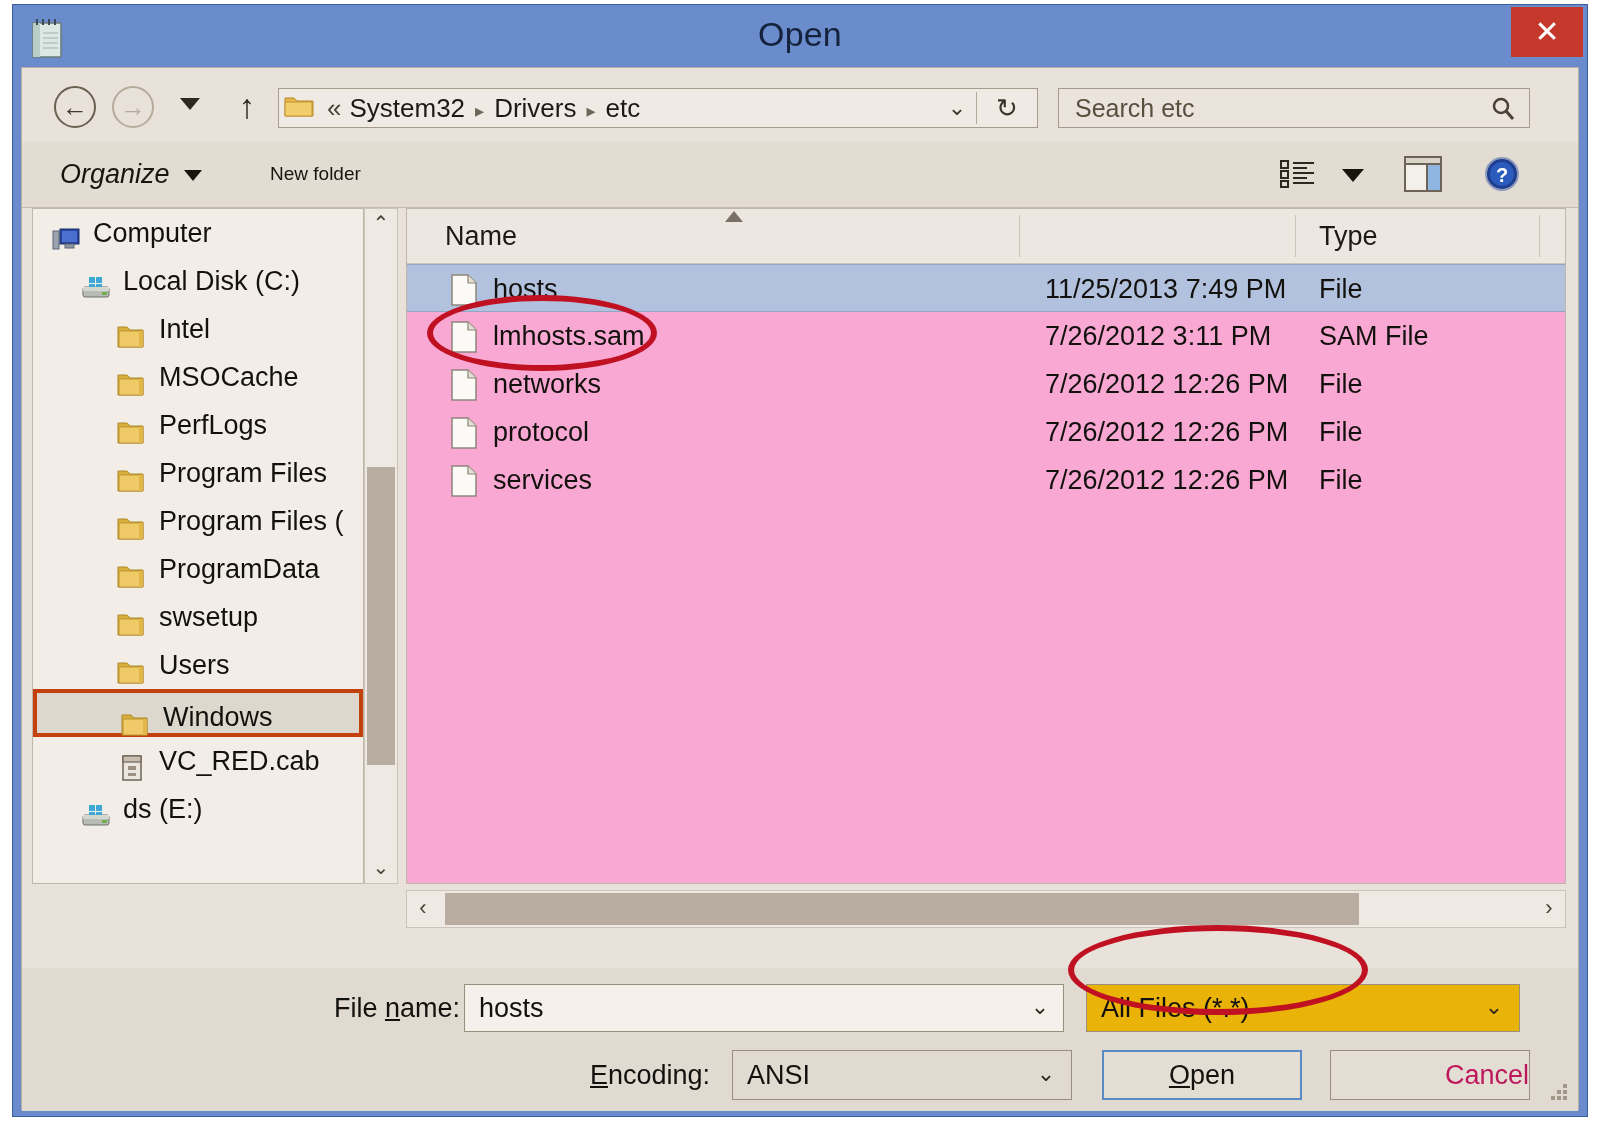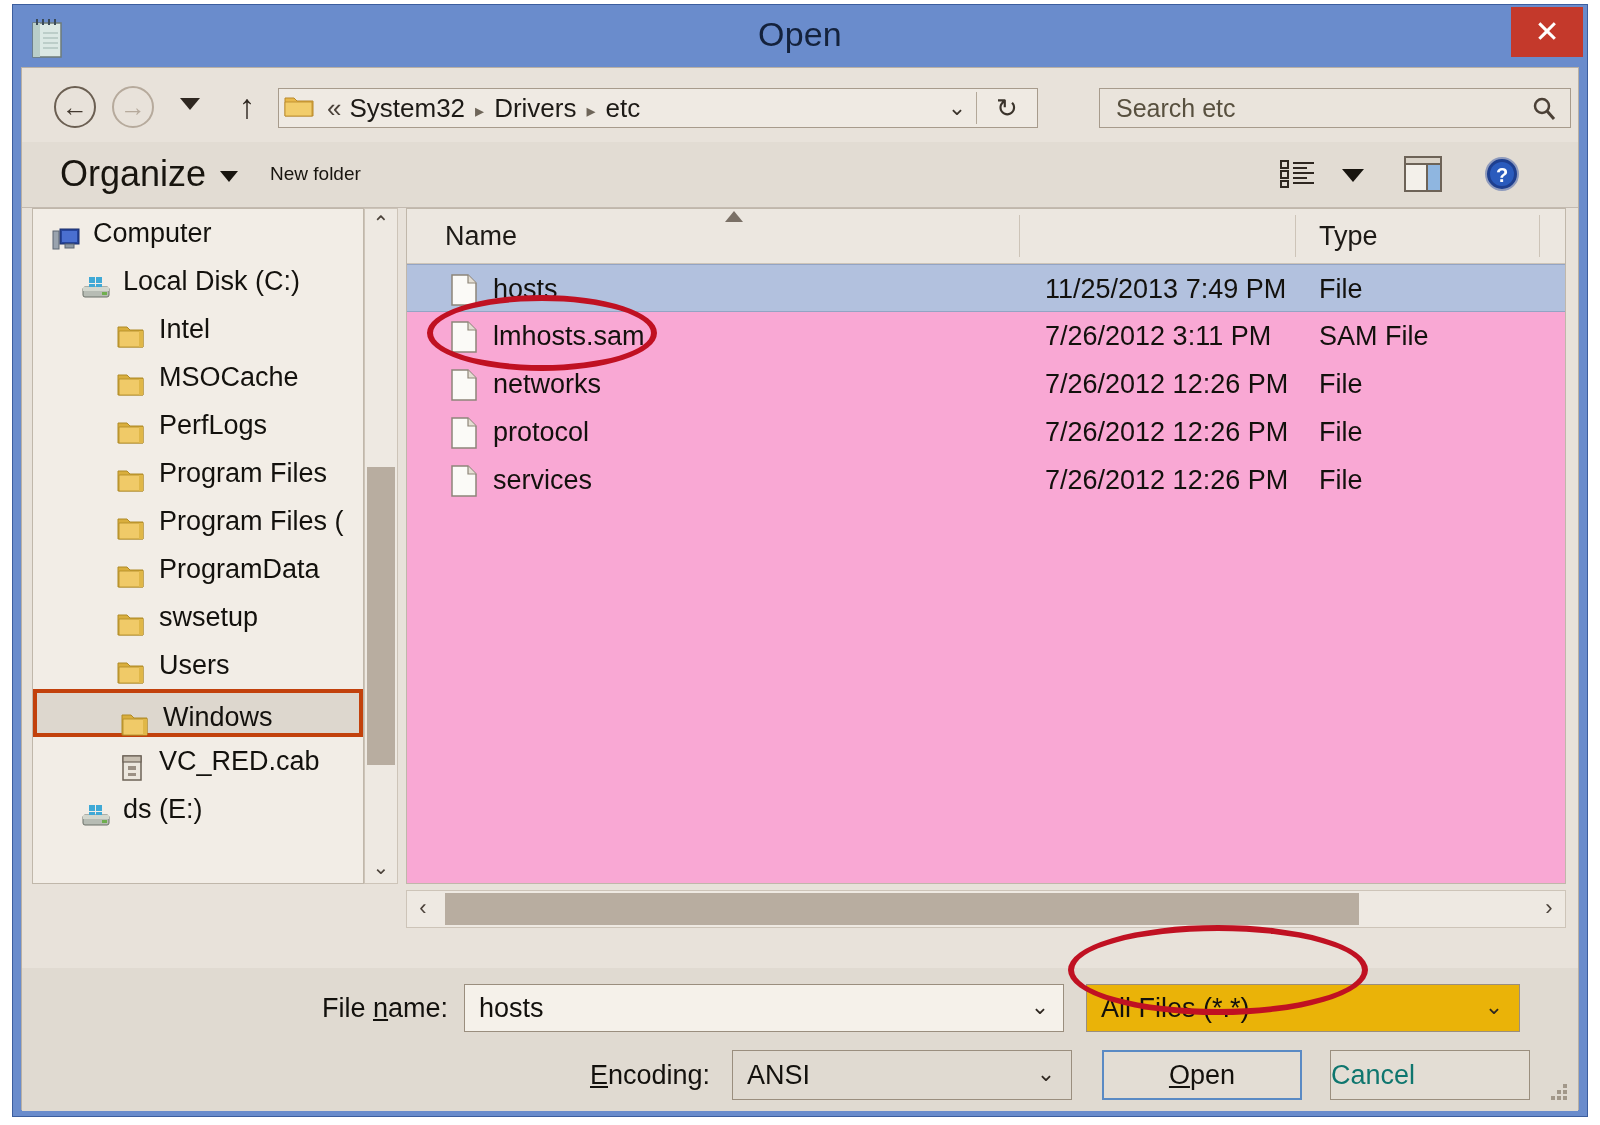--- a/index.html
+++ b/index.html
@@ -162,21 +162,20 @@
   }
 
   
   #search-box {
     position: absolute;
     left: 1036px; top: 20px;
     width: 472px; height: 40px;
     background: #eae4dc;
     border: 1px solid #a79b8c;
     box-sizing: border-box;
-    margin-left: 41px;
   }
   #search-input-text {
     position: absolute;
     left: 16px; top: 0;
     height: 38px; line-height: 38px;
     font-size: 25px;
     color: #58503f;
   }
   #search-icon {
     position: absolute;
@@ -191,22 +190,23 @@
     left: 0; top: 74px;
     width: 100%; height: 66px;
     background: #e2dcd3;
     border-bottom: 1px solid #c3bab0;
     box-sizing: border-box;
   }
   #organize-button {
     position: absolute;
     left: 38px; top: 10px;
     height: 44px; line-height: 44px;
-    font-size: 36px; color: #18150f;
-    cursor: pointer;
+    font-size: 27px; color: #18150f;
+    cursor: pointer;
+    font-style: italic;
   }
   #organize-caret {
     display: inline-block;
     margin-left: 14px;
     width: 0; height: 0;
     border-left: 9px solid transparent;
     border-right: 9px solid transparent;
     border-top: 11px solid #18150f;
     vertical-align: middle;
   }
@@ -411,21 +411,21 @@
 
   
   #bottom-area {
     position: absolute;
     left: 0; top: 900px;
     width: 100%; height: 143px;
     background: #e0dad1;
   }
   #filename-label {
     position: absolute;
-    left: 300px; top: 18px;
+    left: 312px; top: 18px;
     font-size: 27px; color: #13110d;
     height: 44px; line-height: 44px;
   }
   #filename-combo {
     position: absolute;
     left: 442px; top: 16px;
     width: 600px; height: 48px;
     background: #f5f1ea;
     border: 1px solid #9a8e7e;
     box-sizing: border-box;
@@ -508,23 +508,23 @@
     font-size: 27px; color: #13110d;
     cursor: pointer;
   }
   #cancel-button {
     position: absolute;
     left: 1308px; top: 82px;
     width: 200px; height: 50px;
     background: #e3ddd4;
     border: 1px solid #9a8e7e;
     box-sizing: border-box;
-    text-align: left;
+    text-align: right;
     line-height: 48px;
-    font-size: 27px; color: #0f766e;
+    font-size: 27px; color: #be185d;
     cursor: pointer;
   }
   .accel { text-decoration: underline; }
 
   
   #resize-grip {
     position: absolute;
     right: 8px; bottom: 6px;
     width: 24px; height: 24px;
   }

